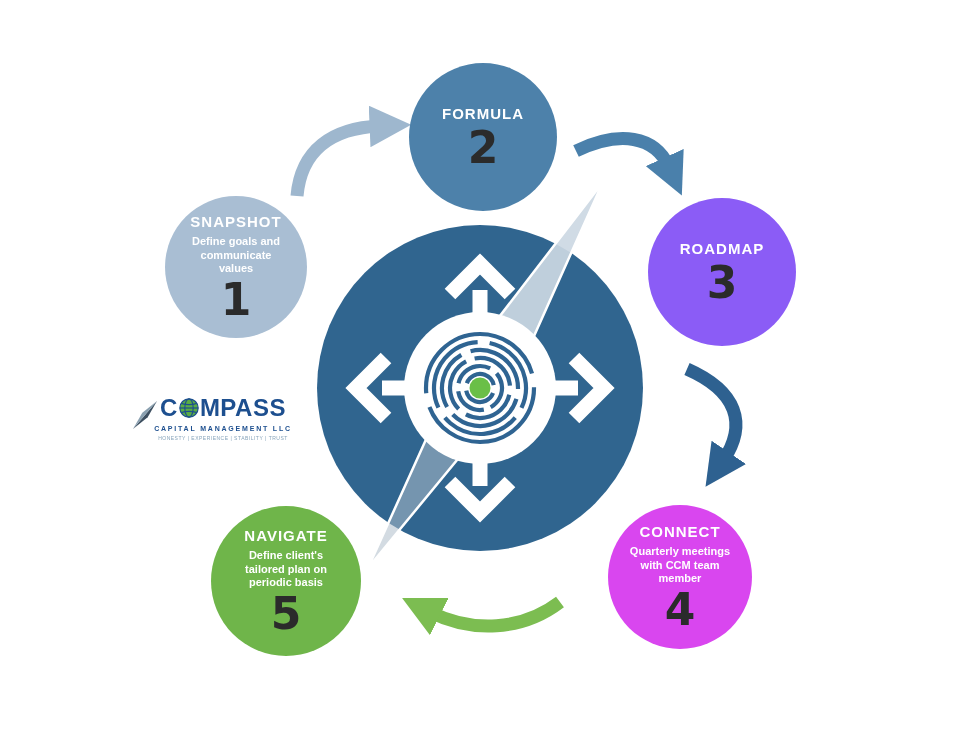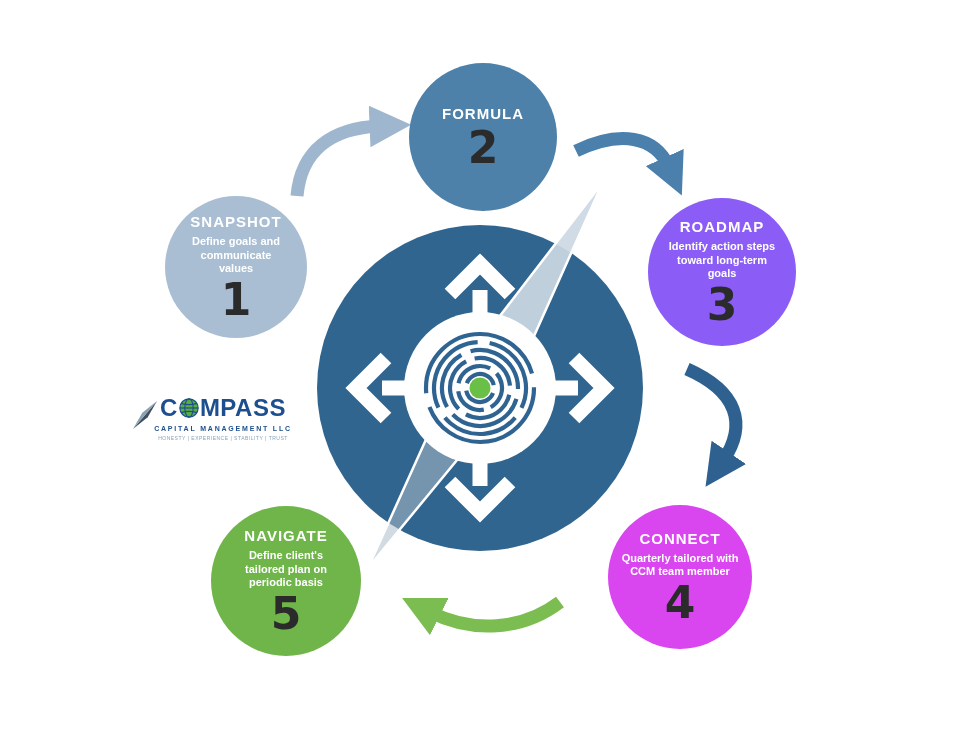--- a/index.html
+++ b/index.html
@@ -143,27 +143,26 @@
     <div class="step-num">1</div>
   </div>
 
   <div class="step step-formula" style="background-color: rgb(77, 129, 170);">
     <div class="step-title">FORMULA</div>
     <div class="step-num">2</div>
   </div>
 
   <div class="step step-roadmap" style="background-color: #8b5cf6;">
     <div class="step-title">ROADMAP</div>
-    <div class="step-desc">Identify action steps toward long-term goals</div>
     <div class="step-num">3</div>
   </div>
 
   <div class="step step-connect" style="background-color: #d946ef;">
     <div class="step-title">CONNECT</div>
-    <div class="step-desc">Quarterly tailored with CCM team member</div>
+    <div class="step-desc">Quarterly meetings with CCM team member</div>
     <div class="step-num">4</div>
   </div>
 
   <div class="step step-navigate" style="background-color: rgb(111, 181, 74);">
     <div class="step-title">NAVIGATE</div>
     <div class="step-desc">Define client's tailored plan on periodic basis</div>
     <div class="step-num">5</div>
   </div>
 
 </div>

